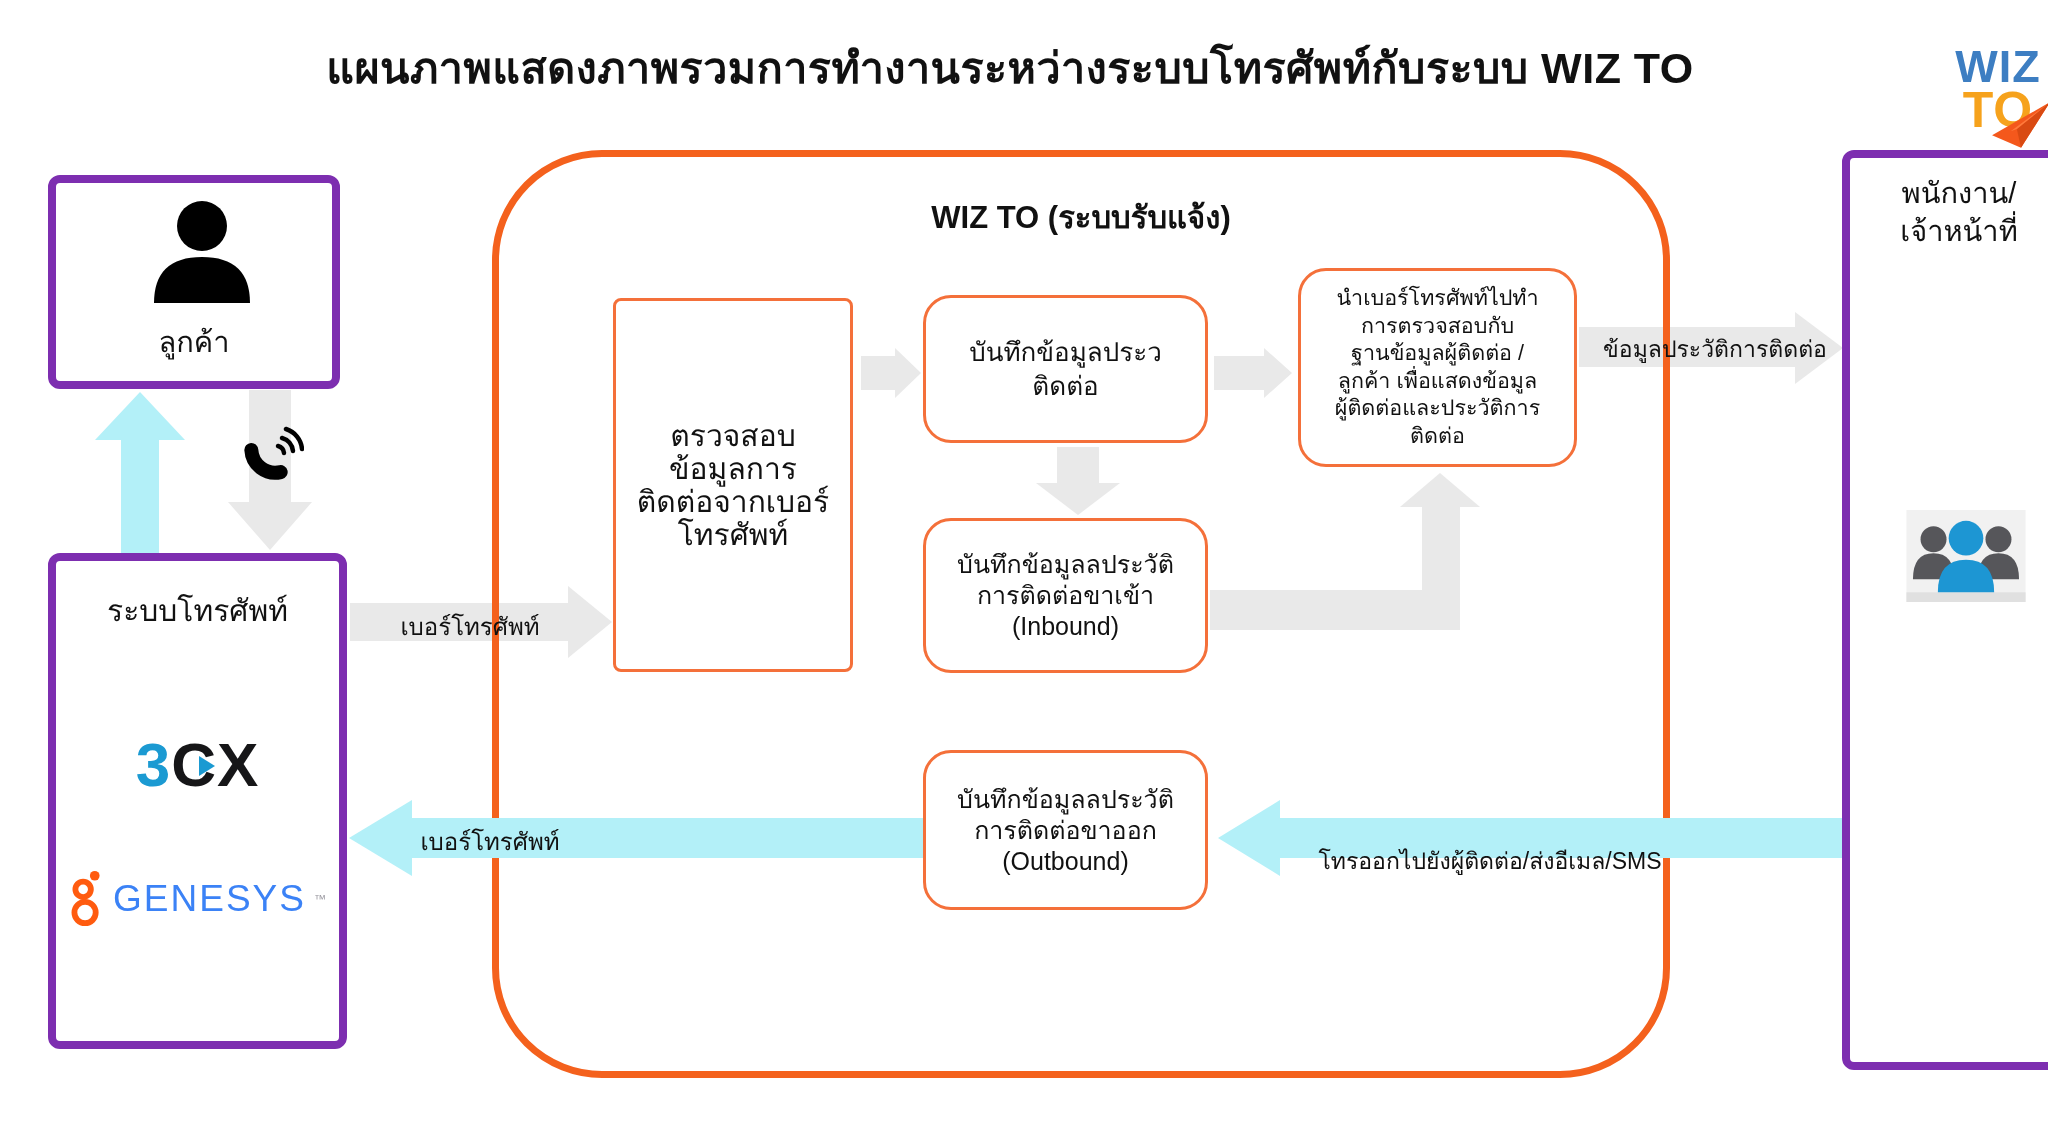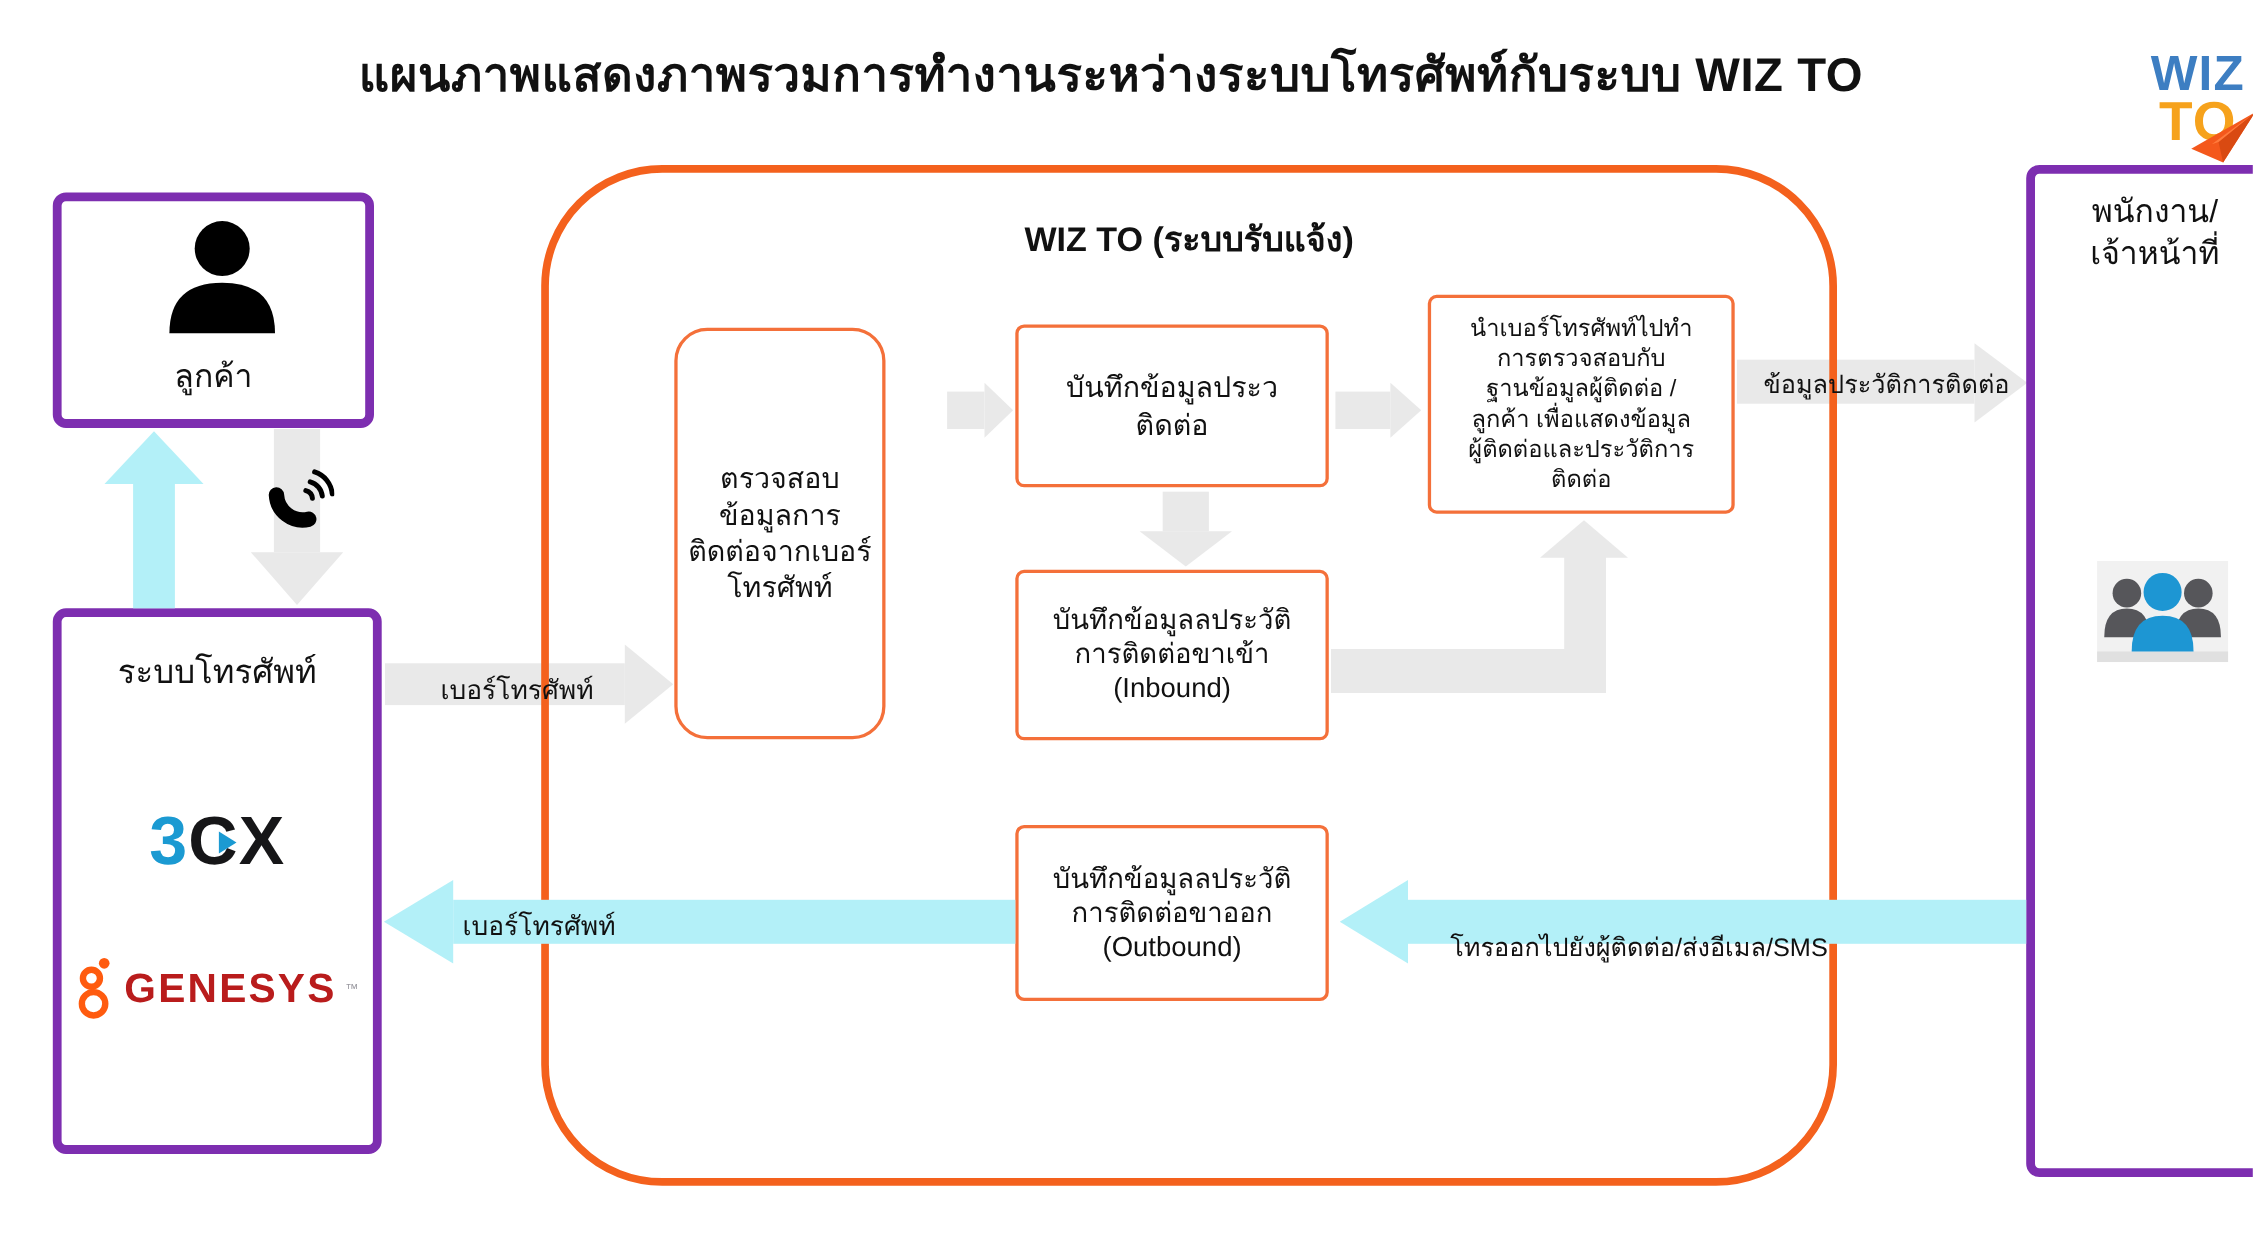--- a/index.html
+++ b/index.html
@@ -29,31 +29,31 @@
 
   
   .cx-logo{left:0;right:0;top:168px;text-align:center;font-size:62px;font-weight:800;letter-spacing:1px;}
   .cx-logo .c3{color:#1b9ad2;}
   .cx-logo .cc{position:relative;color:#161618;}
   .cx-logo .cc .cplay{position:absolute;right:2px;top:26px;width:0;height:0;
       border-left:16px solid #1b9ad2;border-top:10px solid transparent;border-bottom:10px solid transparent;}
   .cx-logo .cx{color:#161618;}
   
   .gen-logo{left:0;right:0;top:308px;display:flex;align-items:center;justify-content:center;gap:8px;}
-  .gen-text{font-size:37px;color:#b91c1c;letter-spacing:2px;font-weight:700;}
+  .gen-text{font-size:37px;color:#3b82f6;letter-spacing:2px;font-weight:400;}
   .gen-tm{font-size:12px;color:#9a99a0;vertical-align:super;}
 
   
   .wizto-container{left:452px;top:150px;width:1178px;height:928px;border:7px solid #f4611d;
       border-radius:110px;box-sizing:border-box;background:transparent;z-index:2;pointer-events:none;}
   .wizto-header{left:452px;top:192px;width:1178px;font-size:31px;font-weight:700;z-index:3;}
 
-  .obox{border:3px solid #f4703a;border-radius:8px;background:#fff;box-sizing:border-box;
+  .obox{border:3px solid #f4703a;border-radius:28px;background:#fff;box-sizing:border-box;
         display:flex;align-items:center;justify-content:center;z-index:2;}
-  .step-check{left:573px;top:298px;width:192px;height:374px;border-radius:30px;font-size:26px;line-height:33px;}
+  .step-check{left:573px;top:298px;width:240px;height:374px;border-radius:8px;font-size:30px;line-height:33px;}
   .step-record{left:883px;top:295px;width:285px;height:148px;font-size:26px;line-height:34px;}
   .step-lookup{left:1258px;top:268px;width:279px;height:199px;font-size:21.5px;line-height:27.5px;}
   .step-inbound{left:883px;top:518px;width:285px;height:155px;font-size:25px;line-height:31px;}
   .step-outbound{left:883px;top:750px;width:285px;height:160px;font-size:25px;line-height:31px;}
 
   
   .gbody{background:#e9e9e9;z-index:1;}
   .ghead-r{width:0;height:0;z-index:1;}
   .arr-label{z-index:4;font-size:24px;text-align:center;}
 

